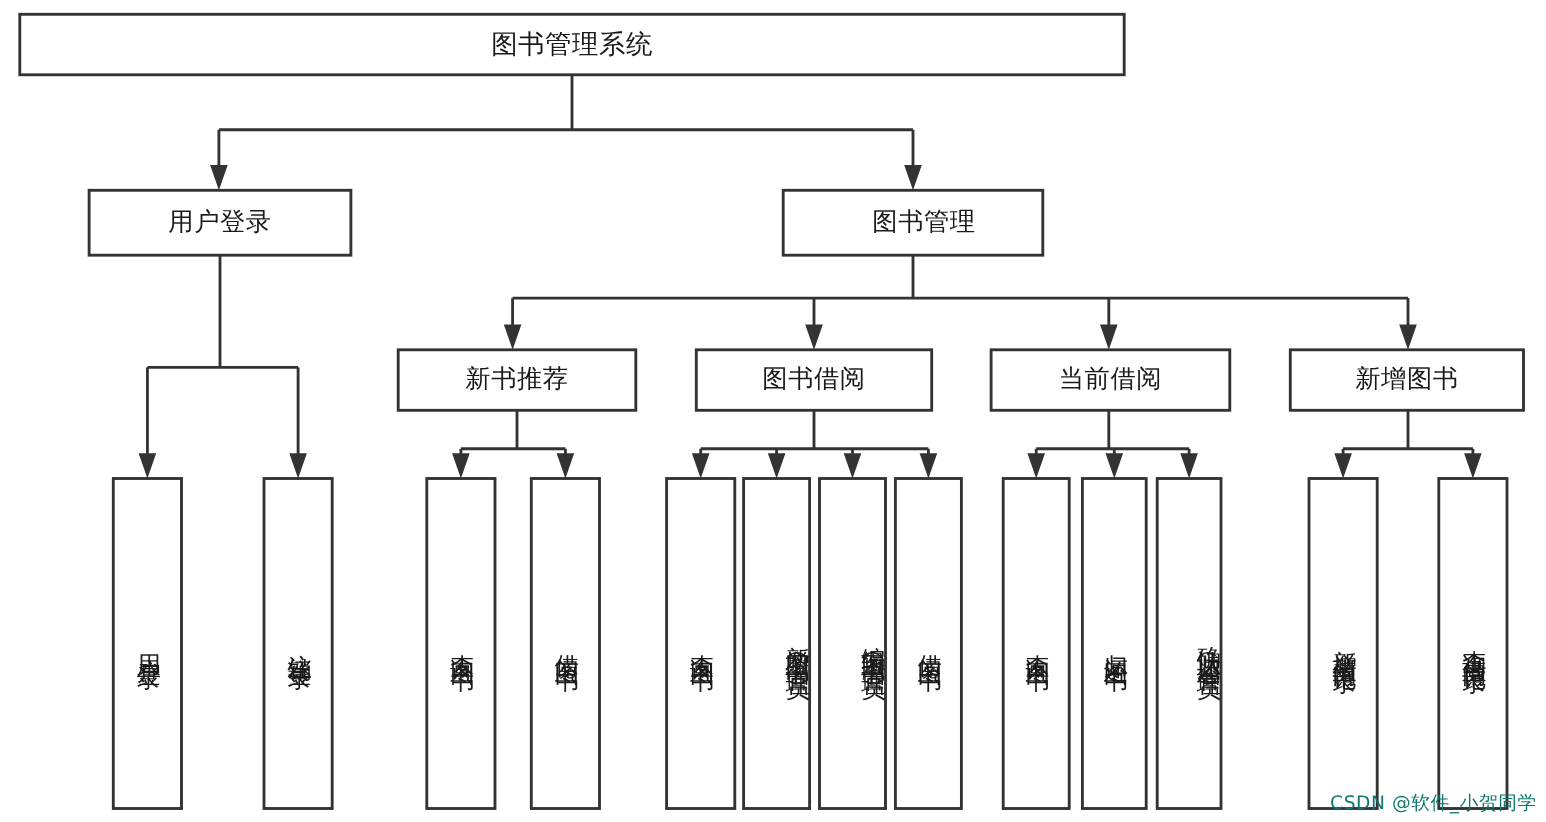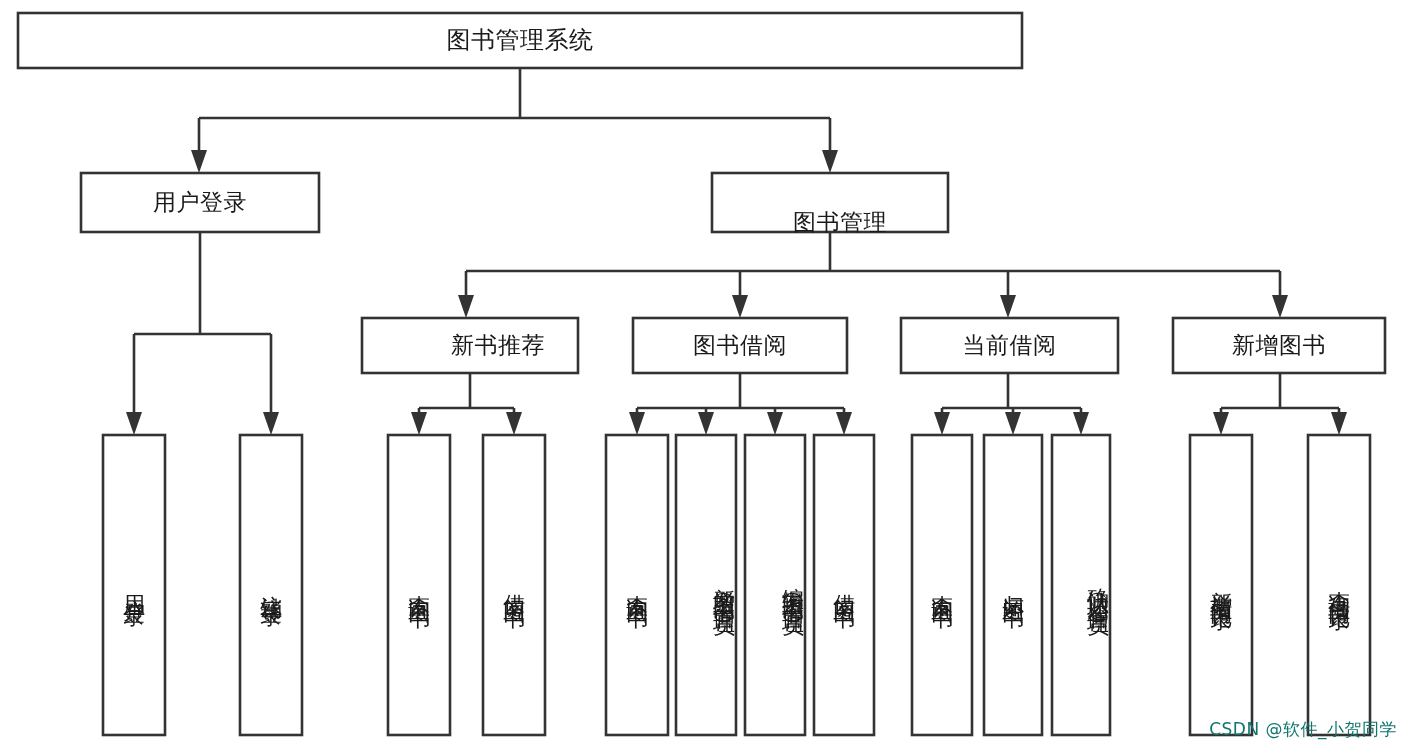--- a/index.html
+++ b/index.html
@@ -175,23 +175,23 @@
     <path class="connector" d="M 1221 408 L 1221 414"></path>
     <path class="connector" d="M 1339 408 L 1339 414"></path>
     <polygon class="arrow-head" points="1213,412 1229,412 1221,435"></polygon>
     <polygon class="arrow-head" points="1331,412 1347,412 1339,435"></polygon>
 
   </svg>
 
   <div class="node-label label-root" style="left:18px; top:13px; width:1004px; height:55px;">图书管理系统</div>
 
   <div class="node-label label-horizontal" style="left:81px; top:173px; width:238px; height:59px;">用户登录</div>
-  <div class="node-label label-horizontal" style="left:712px; top:173px; width:256px; height:59px;margin-top:20px;">图书管理</div>
-
-  <div class="node-label label-horizontal" style="left:362px; top:318px; width:216px; height:55px;padding-left:28px;">新书推荐</div>
+  <div class="node-label label-horizontal" style="left:712px; top:173px; width:256px; height:59px;">图书管理</div>
+
+  <div class="node-label label-horizontal" style="left:362px; top:318px; width:216px; height:55px;">新书推荐</div>
   <div class="node-label label-horizontal" style="left:633px; top:318px; width:214px; height:55px;">图书借阅</div>
   <div class="node-label label-horizontal" style="left:901px; top:318px; width:217px; height:55px;">当前借阅</div>
   <div class="node-label label-horizontal" style="left:1173px; top:318px; width:212px; height:55px;">新增图书</div>
 
   <div class="node-label label-vertical fits-center" style="left:103px; top:435px; width:62px; height:300px;">用户登录</div>
   <div class="node-label label-vertical fits-center" style="left:240px; top:435px; width:62px; height:300px;">注销登录</div>
 
   <div class="node-label label-vertical fits-center" style="left:388px; top:435px; width:62px; height:300px;">查询图书</div>
   <div class="node-label label-vertical fits-center" style="left:483px; top:435px; width:62px; height:300px;">借阅图书</div>
 

